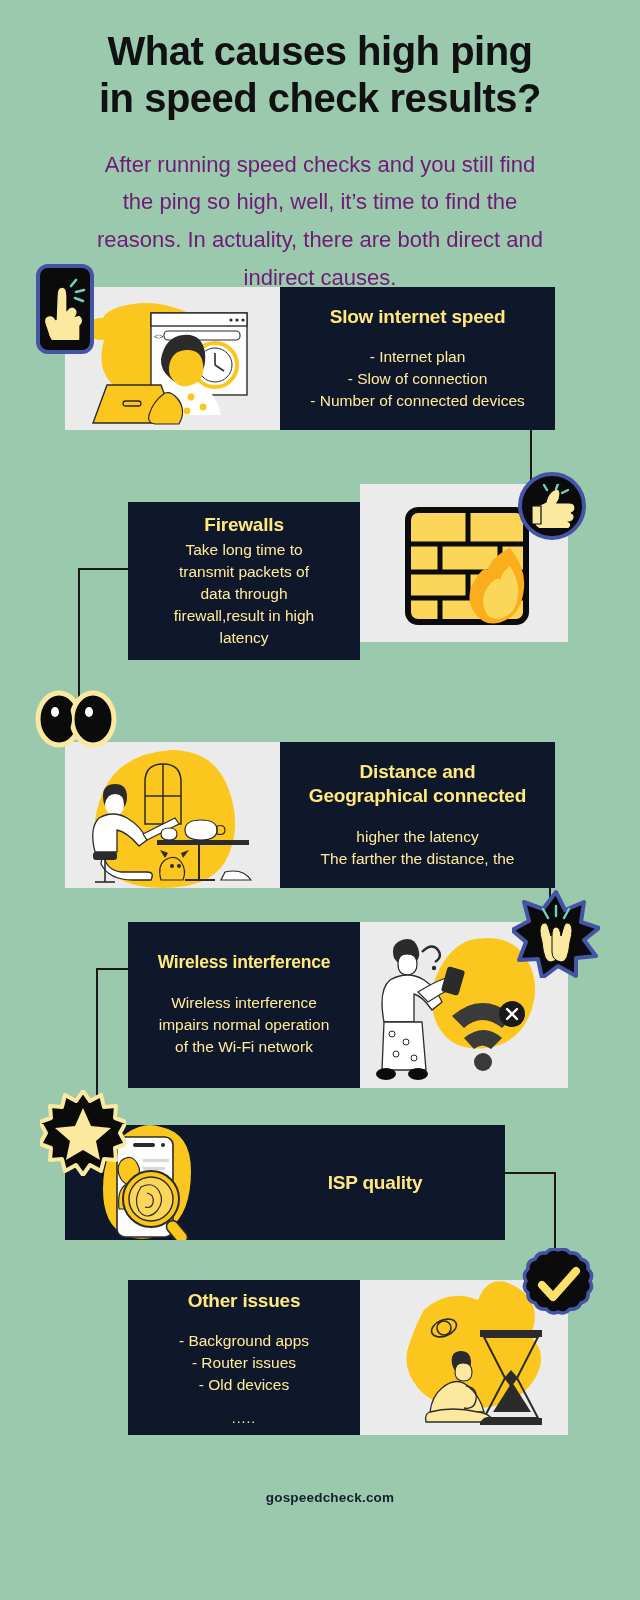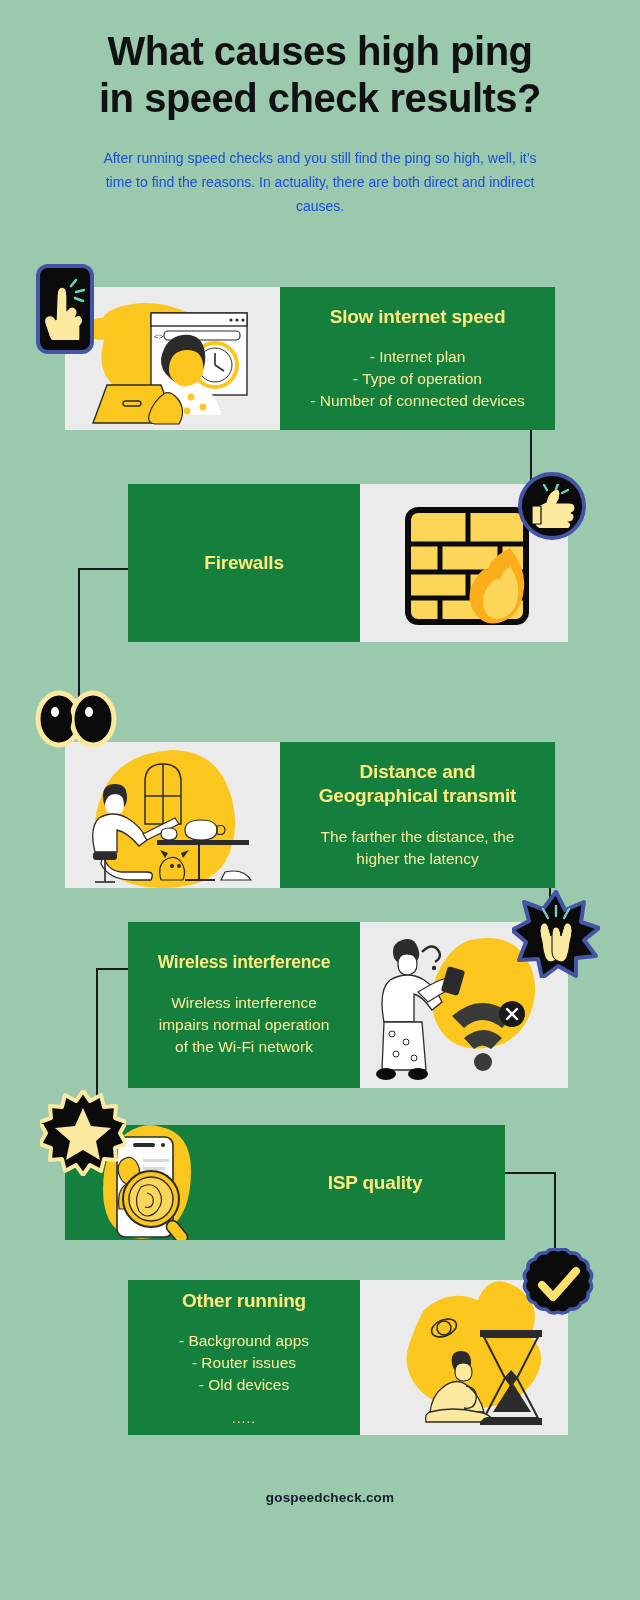--- a/index.html
+++ b/index.html
@@ -34,39 +34,39 @@
   .title {
     font-size: 40px;
     font-weight: bold;
     color: #111111;
     line-height: 1.17;
     letter-spacing: -0.5px;
     padding: 0 40px;
   }
   .intro {
     margin-top: 24px;
-    font-size: 14px;
+    font-size: 22px;
     line-height: 1.72;
-    color: #1d4ed8;
+    color: #701a75;
     padding: 0 90px;
   }
 
   
   .card {
     position: absolute;
     display: flex;
     overflow: visible;
   }
   .panel-gray {
     background: #ebebeb;
     position: relative;
     overflow: hidden;
   }
   .panel-blue {
-    background: #15803d;
+    background: #0f172a;
     position: relative;
     display: flex;
     flex-direction: column;
     align-items: center;
     justify-content: center;
     text-align: center;
     padding: 8px 10px;
   }
   .card-title {
     color: #ffe97f;
@@ -185,38 +185,45 @@
           <circle cx="138" cy="120" r="3.4" fill="#fbc71e"></circle>
         <path d="M42 98 l54 0 l14 38 l-82 0 z" fill="#fbc71e" stroke="#2b2b2b" stroke-width="1.4"></path>
         <rect x="58" y="114" width="18" height="5" rx="2.5" fill="none" stroke="#2b2b2b" stroke-width="1.3"></rect>
         <path d="M100 106 q-12 8 -16 22 q-2 8 6 9 l24 0 q8 -14 -2 -26 q-6 -7 -12 -5 z" fill="#fbc71e" stroke="#2b2b2b" stroke-width="1.2"></path>
       </svg>
     </div>
     <div class="panel-blue" style="width:275px; height:143px;">
       <div class="card-title">Slow internet speed</div>
       <div class="card-body gap">
         <div>- Internet plan</div>
-        <div>- Type of operation</div>
+        <div>- Slow of connection</div>
         <div>- Number of connected devices</div>
       </div>
     </div>
   </div>
 
   <div class="badge badge-rounded" style="left:36px; top:264px; width:58px; height:90px;">
     <svg width="44" height="62" viewBox="0 0 44 62" xmlns="http://www.w3.org/2000/svg">
       <path d="M14 18 q0 -9 5 -9 q5 0 5 9 l0 14 q4 -5 8 -2 q4 3 1 8 q4 -2 6 2 q2 5 -2 8 l0 12 q0 6 -7 6 l-14 0 q-7 0 -10 -8 l-4 -12 q-2 -6 3 -8 q5 -2 8 4 z" fill="#fbe9a0" stroke="#0b0b0b" stroke-width="1.3"></path>
       <line x1="28" y1="8" x2="33" y2="2" stroke="#6fd3c0" stroke-width="2.6" stroke-linecap="round"></line>
       <line x1="33" y1="14" x2="41" y2="12" stroke="#6fd3c0" stroke-width="2.6" stroke-linecap="round"></line>
       <line x1="32" y1="20" x2="40" y2="23" stroke="#6fd3c0" stroke-width="2.6" stroke-linecap="round"></line>
     </svg>
   </div>
 
   <div class="card" style="left:128px; top:484px; width:440px; height:158px;">
-    <div class="panel-blue" style="width:232px; height:158px;">
+    <div class="panel-blue" style="width:232px; height:158px;margin-top:18px;">
       <div class="card-title">Firewalls</div>
+      <div class="card-body tight">
+        <div>Take long time to</div>
+        <div>transmit packets of</div>
+        <div>data through</div>
+        <div>firewall,result in high</div>
+        <div>latency</div>
+      </div>
     </div>
     <div class="panel-gray" style="width:208px; height:158px;">
       <svg class="illus" viewBox="0 0 208 158" xmlns="http://www.w3.org/2000/svg">
         <rect x="48" y="26" width="118" height="112" rx="10" fill="#fbd659" stroke="#0b0b0b" stroke-width="6"></rect>
         <line x1="48" y1="60" x2="166" y2="60" stroke="#0b0b0b" stroke-width="5"></line>
         <line x1="48" y1="88" x2="166" y2="88" stroke="#0b0b0b" stroke-width="5"></line>
         <line x1="48" y1="114" x2="166" y2="114" stroke="#0b0b0b" stroke-width="5"></line>
         <line x1="108" y1="26" x2="108" y2="60" stroke="#0b0b0b" stroke-width="5"></line>
         <line x1="80" y1="60" x2="80" y2="88" stroke="#0b0b0b" stroke-width="5"></line>
         <line x1="140" y1="60" x2="140" y2="88" stroke="#0b0b0b" stroke-width="5"></line>
@@ -264,25 +271,25 @@
         <circle cx="107" cy="124" r="2" fill="#2b2b2b"></circle>
           <circle cx="114" cy="124" r="2" fill="#2b2b2b"></circle>
         <path d="M100 116 l-5 -8 l8 3 z" fill="#2b2b2b"></path>
           <path d="M118 116 l6 -8 l-8 3 z" fill="#2b2b2b"></path>
         <path d="M160 130 q18 -4 26 8 l-30 0 z" fill="#fff" stroke="#2b2b2b" stroke-width="1.2"></path>
       </svg>
     </div>
     <div class="panel-blue" style="width:275px; height:146px;">
       <div class="card-title">
         <div>Distance and</div>
-        <div>Geographical transmit</div>
+        <div>Geographical connected</div>
       </div>
       <div class="card-body gap">
+        <div>higher the latency</div>
         <div>The farther the distance, the</div>
-        <div>higher the latency</div>
       </div>
     </div>
   </div>
 
   <div class="badge" style="left:34px; top:688px; width:84px; height:62px;">
     <svg width="84" height="62" viewBox="0 0 84 62" xmlns="http://www.w3.org/2000/svg">
       <ellipse cx="25" cy="31" rx="21" ry="26" fill="#0b0b0b" stroke="#fbe9a0" stroke-width="5"></ellipse>
       <ellipse cx="59" cy="31" rx="21" ry="26" fill="#0b0b0b" stroke="#fbe9a0" stroke-width="5"></ellipse>
       <ellipse cx="25" cy="31" rx="13" ry="17" fill="#0b0b0b"></ellipse>
       <ellipse cx="59" cy="31" rx="13" ry="17" fill="#0b0b0b"></ellipse>
@@ -365,21 +372,21 @@
 
   <div class="badge" style="left:40px; top:1090px; width:86px; height:86px;">
     <svg width="86" height="86" viewBox="0 0 86 86" xmlns="http://www.w3.org/2000/svg">
       <polygon points="43,1 50,11 61,5 64,17 76,16 75,28 86,32 80,43 86,54 75,58 76,70 64,69 61,81 50,75 43,85 36,75 25,81 22,69 10,70 11,58 0,54 6,43 0,32 11,28 10,16 22,17 25,5 36,11" fill="#0b0b0b" stroke="#fbe9a0" stroke-width="4" stroke-linejoin="round"></polygon>
       <polygon points="43,18 51,36 71,38 56,51 60,70 43,60 26,70 30,51 15,38 35,36" fill="#fbe9a0"></polygon>
     </svg>
   </div>
 
   <div class="card" style="left:128px; top:1280px; width:440px; height:155px;">
     <div class="panel-blue" style="width:232px; height:155px;">
-      <div class="card-title">Other running</div>
+      <div class="card-title">Other issues</div>
       <div class="card-body gap">
         <div>- Background apps</div>
         <div>- Router issues</div>
         <div>- Old devices</div>
       </div>
       <div class="card-dots">.....</div>
     </div>
     <div class="panel-gray" style="width:208px; height:155px;">
       <svg class="illus" viewBox="0 0 208 155" xmlns="http://www.w3.org/2000/svg">
         <path d="M64 30 q24 -22 54 -10 q12 -30 40 -12 q26 18 12 48 q20 18 4 44 q-16 26 -56 28 q-42 2 -60 -20 q-18 -22 -8 -46 q6 -18 14 -32 z" fill="#fbc71e"></path>

